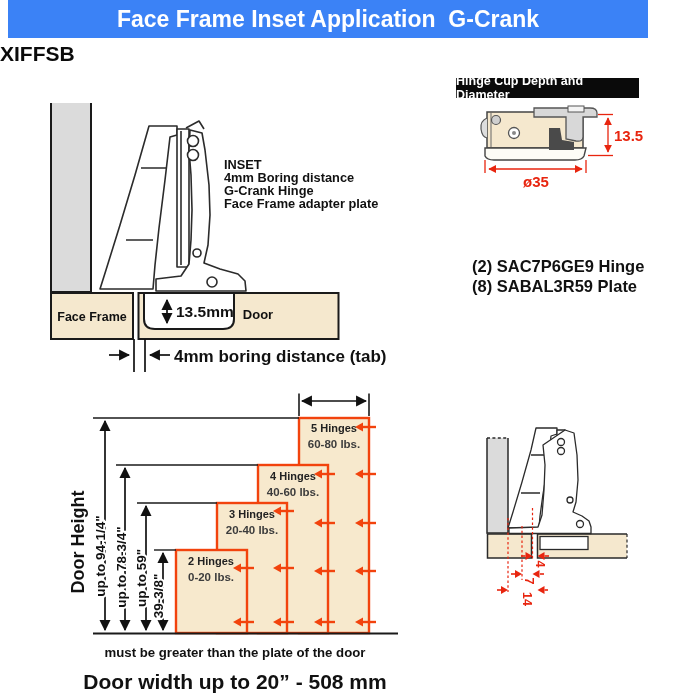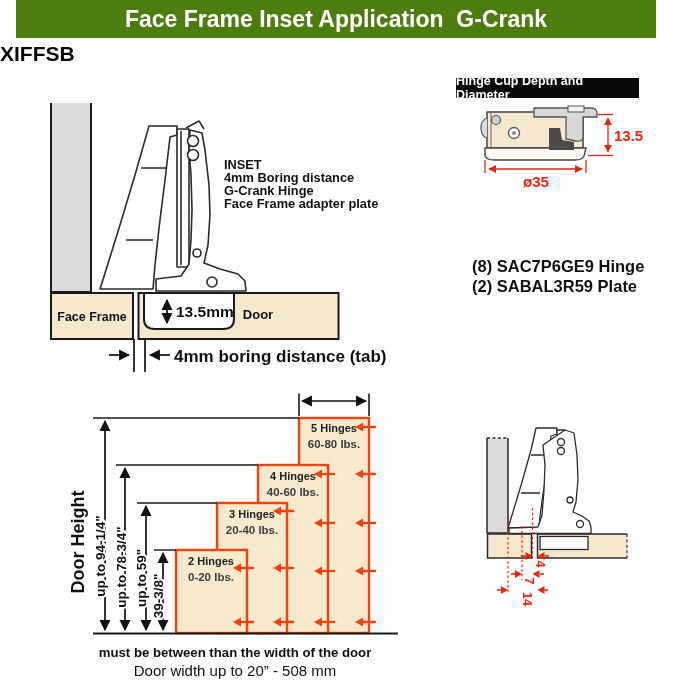--- a/index.html
+++ b/index.html
@@ -1,29 +1,29 @@
 <!DOCTYPE html>
 <html><head>
 <meta charset="utf-8">
 <style>
   html,body{margin:0;padding:0;background:#fff;}
   .stage{position:relative;width:700px;height:700px;background:#fff;overflow:hidden;
          font-family:"Liberation Sans",sans-serif;}
-  .hdr{position:absolute;left:16px;top:0;width:640px;height:38px;background:#4d7c0f;
+  .hdr{position:absolute;left:8px;top:0;width:640px;height:38px;background:#3b82f6;
        display:flex;align-items:center;justify-content:center;}
   .hdr span{color:#fff;font-weight:bold;font-size:23px;white-space:pre;}
   .model{position:absolute;left:0;top:42px;width:700px;text-align:left;
          font-weight:bold;font-size:21px;color:#0a0a0a;}
   .banner{position:absolute;left:456px;top:78px;width:183px;height:20px;background:#0a0a0a;
           color:#fff;font-weight:bold;font-size:12.5px;display:flex;align-items:center;justify-content:center;}
   .parts{position:absolute;left:472px;top:257px;font-weight:bold;font-size:16.5px;
          line-height:19.5px;color:#111;}
   .foot{position:absolute;left:56px;top:645px;width:358px;text-align:center;color:#111;}
   .foot .f1{font-weight:bold;font-size:13.2px;line-height:15px;}
-  .foot .f3{font-weight:normal;font-size:15px;margin-top:2px;}
+  .foot .f3{font-weight:bold;font-size:21px;margin-top:10px;}
   svg{position:absolute;overflow:visible;}
   svg text{font-family:"Liberation Sans",sans-serif;}
   .svg1{left:30px;top:75px;}
   .svg2{left:450px;top:100px;}
   .svg3{left:58px;top:390px;}
   .svg4{left:455px;top:395px;}
 </style>
 </head>
 <body>
 
@@ -107,22 +107,22 @@
       <path d="M608,118 V152" marker-start="url(#m2)" marker-end="url(#m2)"></path>
       <path d="M485,160 V173"></path>
         <path d="M586,160 V173"></path>
       <path d="M489,169 H582" marker-start="url(#m2)" marker-end="url(#m2)"></path>
     </g>
     <text x="614" y="141" font-size="15" font-weight="bold" fill="#e8250f">13.5</text>
     <text x="536" y="187" font-size="15" font-weight="bold" fill="#e8250f" text-anchor="middle">ø35</text>
   </svg>
 
   <div class="parts">
-    <div>(8) SAC7P6GE9 Hinge</div>
-    <div>(2) SABAL3R59 Plate</div>
+    <div>(2) SAC7P6GE9 Hinge</div>
+    <div>(8) SABAL3R59 Plate</div>
   </div>
 
   <svg class="svg3" width="345" height="252" viewBox="58 390 345 252">
     <defs>
       <marker id="m3" viewBox="0 0 10 10" refX="9" refY="5" markerWidth="6.5" markerHeight="6.5" orient="auto-start-reverse">
           <path d="M0,0 L10,5 L0,10 Z" fill="#111"></path>
         </marker>
       <g id="hm">
         <line x1="-6" y1="0" x2="7" y2="0" stroke="#f2430d" stroke-width="2.4"></line>
         <path d="M-14,0 L-6,-4.5 L-6,4.5 Z" fill="#f2430d"></path>
@@ -185,21 +185,21 @@
     <text x="84" y="542" font-size="18" font-weight="bold" fill="#111" text-anchor="middle" transform="rotate(-90 84 542)">Door Height</text>
     <g font-size="13.5" font-weight="bold" fill="#111" text-anchor="middle" paint-order="stroke" stroke="#fff" stroke-width="4">
       <text x="105" y="556" transform="rotate(-90 105 556)">up to 94-1/4"</text>
       <text x="126" y="567" transform="rotate(-90 126 567)">up to 78-3/4"</text>
       <text x="146" y="578" transform="rotate(-90 146 578)">up to 59"</text>
       <text x="163" y="596" transform="rotate(-90 163 596)">39-3/8"</text>
     </g>
   </svg>
 
   <div class="foot">
-    <div class="f1">must be between than the width of the door</div>
+    <div class="f1">must be greater than the plate of the door</div>
     <div class="f3">Door width up to 20” - 508 mm</div>
   </div>
 
   <svg class="svg4" width="245" height="245" viewBox="455 395 245 245">
 
     <path d="M487,438 V533 H508 V438" fill="#dbdbdb" stroke="#2a2a2a" stroke-width="1.5"></path>
     <path d="M487,438 H508" stroke="#2a2a2a" stroke-width="1.3" stroke-dasharray="3,2.4"></path>
 
     <rect x="487.5" y="534" width="44" height="24" fill="#f5e8ce" stroke="#2a2a2a" stroke-width="1.5"></rect>
     <path d="M627,534 H537.5 V558 H627" fill="#f5e8ce" stroke="#2a2a2a" stroke-width="1.5"></path>

